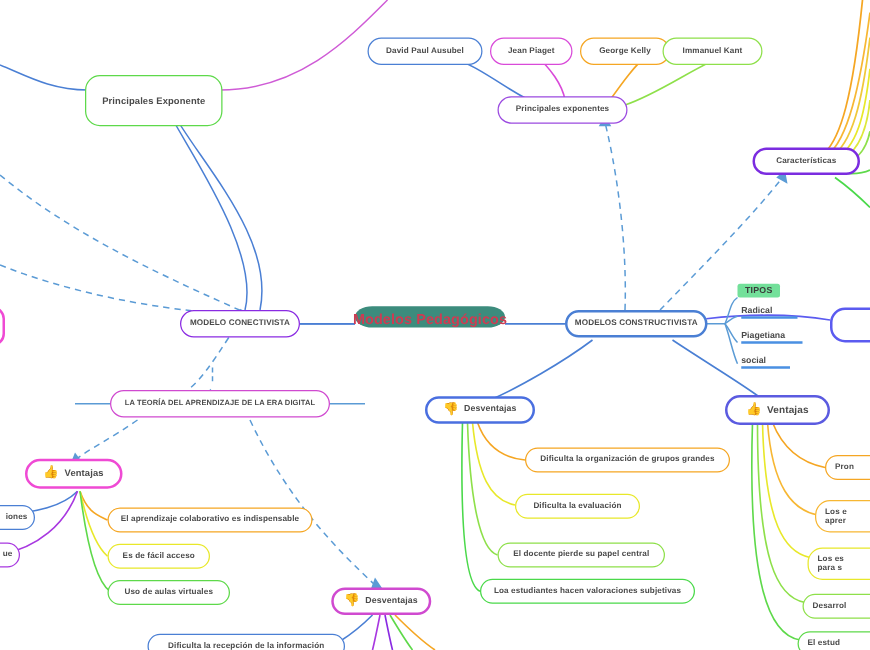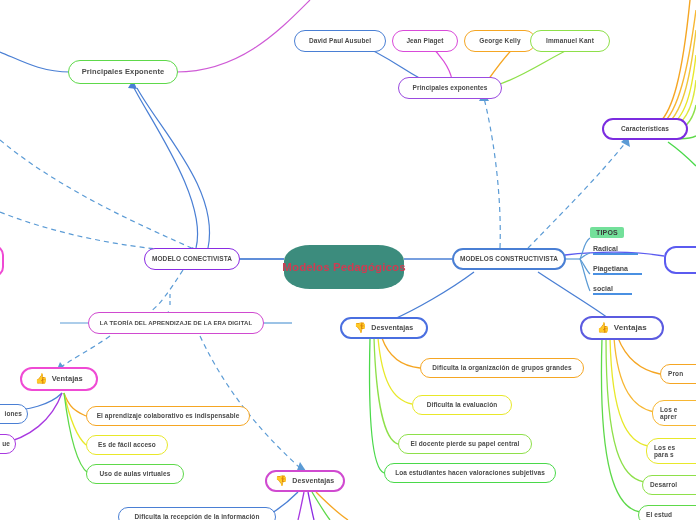--- a/index.html
+++ b/index.html
@@ -175,25 +175,25 @@
     <path d="M374,338 C376,400 384,440 398,444" stroke="#8ee04a" stroke-width="1.3" fill="none"></path>
     <path d="M370,338 C368,420 372,468 384,473" stroke="#4ad94a" stroke-width="1.3" fill="none"></path>
 
     <path d="M618,338 C626,358 640,370 660,374" stroke="#f5a623" stroke-width="1.3" fill="none"></path>
     <path d="M614,338 C618,390 634,408 654,412" stroke="#f7b733" stroke-width="1.3" fill="none"></path>
     <path d="M610,338 C612,420 628,442 648,446" stroke="#e8e82a" stroke-width="1.3" fill="none"></path>
     <path d="M606,338 C606,450 622,478 644,482" stroke="#8ee04a" stroke-width="1.3" fill="none"></path>
     <path d="M602,338 C598,470 616,508 640,512" stroke="#5ed94a" stroke-width="1.3" fill="none"></path>
   </svg>
 
-  <div class="node root" style="left:284px; top:245px; width:120px; height:44px; font-size:11.5px;">
+  <div class="node root" style="left:284px; top:245px; width:120px; height:17px; font-size:11.5px;align-items:flex-end;">
     <span class="lbl">Modelos Pedagógicos</span>
   </div>
 
-  <div class="node" style="left:68px; top:60px; width:110px; height:24px; border-color:#5ed94a; font-size:7.5px;">
+  <div class="node" style="left:68px; top:60px; width:110px; height:41px; border-color:#5ed94a; font-size:7.5px;">
     <span class="lbl">Principales Exponente</span>
   </div>
 
   <div class="node" style="left:144px; top:248px; width:96px; height:22px; border-color:#8a2be2; font-size:6.5px;">
     <span class="lbl">MODELO CONECTIVISTA</span>
   </div>
 
   <div class="node" style="left:88px; top:312px; width:176px; height:22px; border-color:#d04ad0; font-size:6px;">
     <span class="lbl">LA TEORÍA DEL APRENDIZAJE DE LA ERA DIGITAL</span>
   </div>

